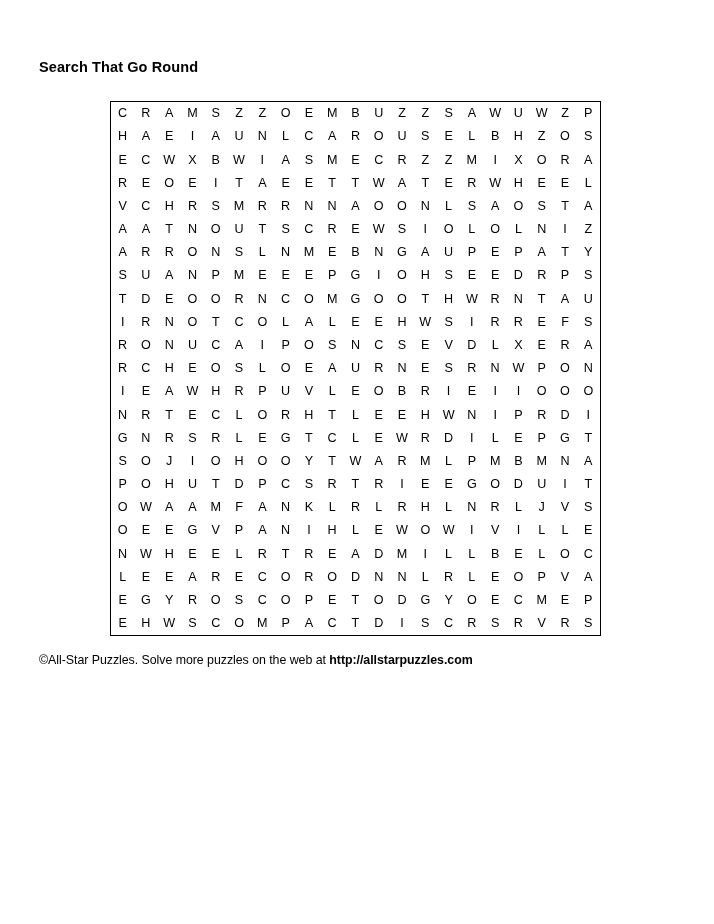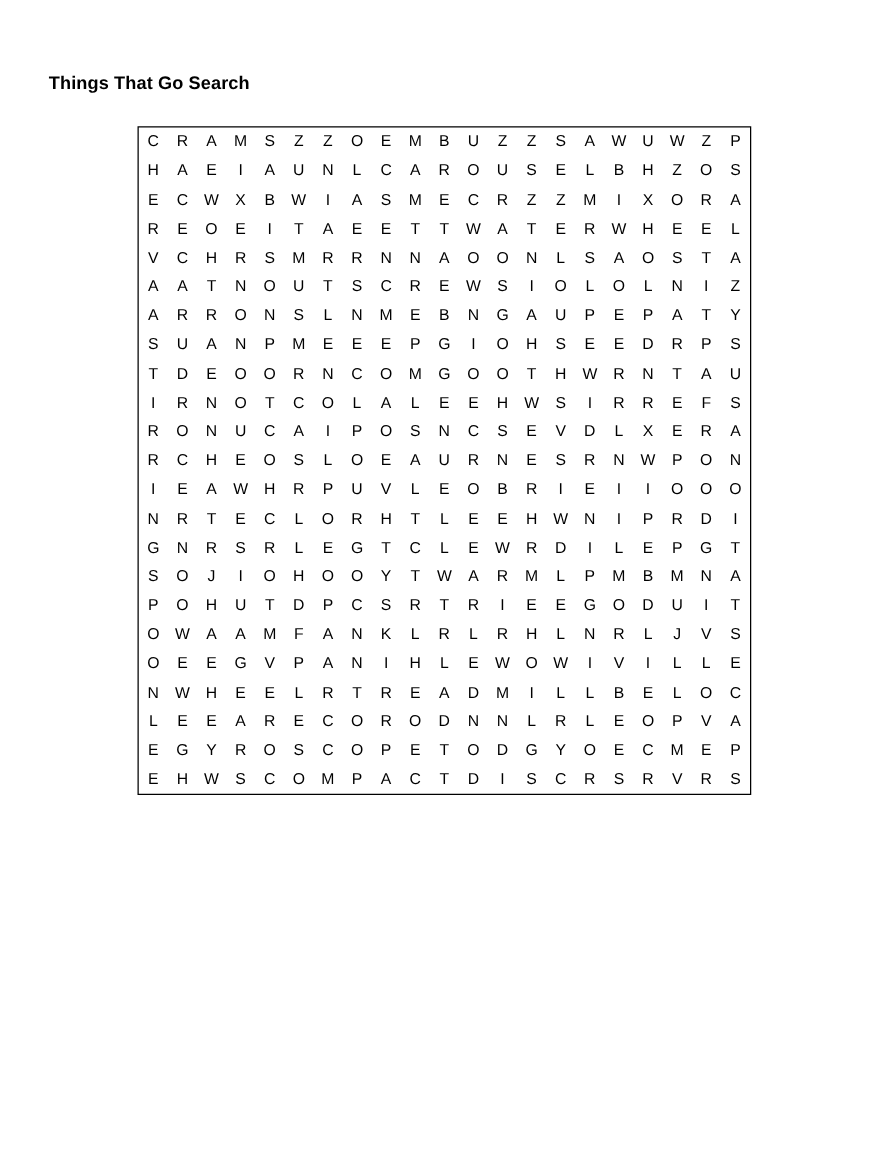--- a/index.html
+++ b/index.html
@@ -84,21 +84,21 @@
 
   #puzzle-footer .footer-url {
     font-weight: bold;
   }
 </style>
 </head>
 <body>
 
 <div id="page">
 
-  <h1 id="puzzle-title">Things That Go Search</h1>
+  <h1 id="puzzle-title">Search That Go Round</h1>
 
 
   <div id="grid-wrapper">
     <table id="letter-grid">
       <tbody>
           <tr>
             <td>C</td>
             <td>R</td>
             <td>A</td>
             <td>M</td>
@@ -623,14 +623,17 @@
             <td>S</td>
             <td>R</td>
             <td>V</td>
             <td>R</td>
             <td>S</td>
           </tr>
         </tbody>
     </table>
   </div>
 
+  <div id="puzzle-footer">
+    <span>©All-Star Puzzles.  Solve more puzzles on the web at </span><span class="footer-url">http://allstarpuzzles.com</span>
+  </div>
 
 </div>
 
 </body></html>

